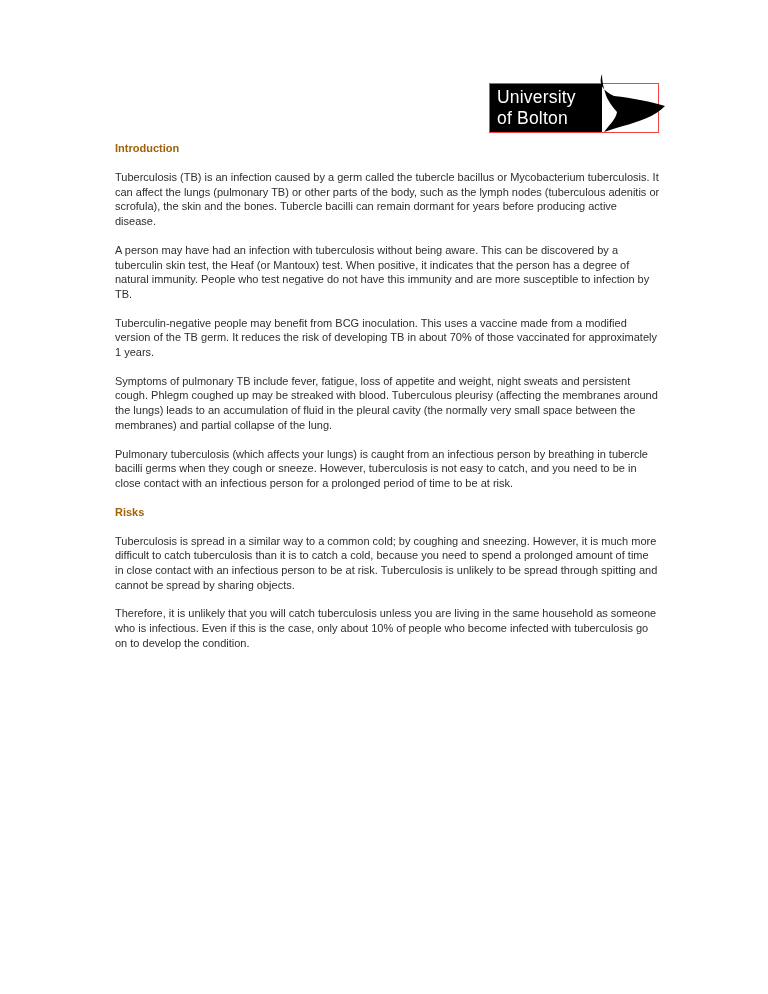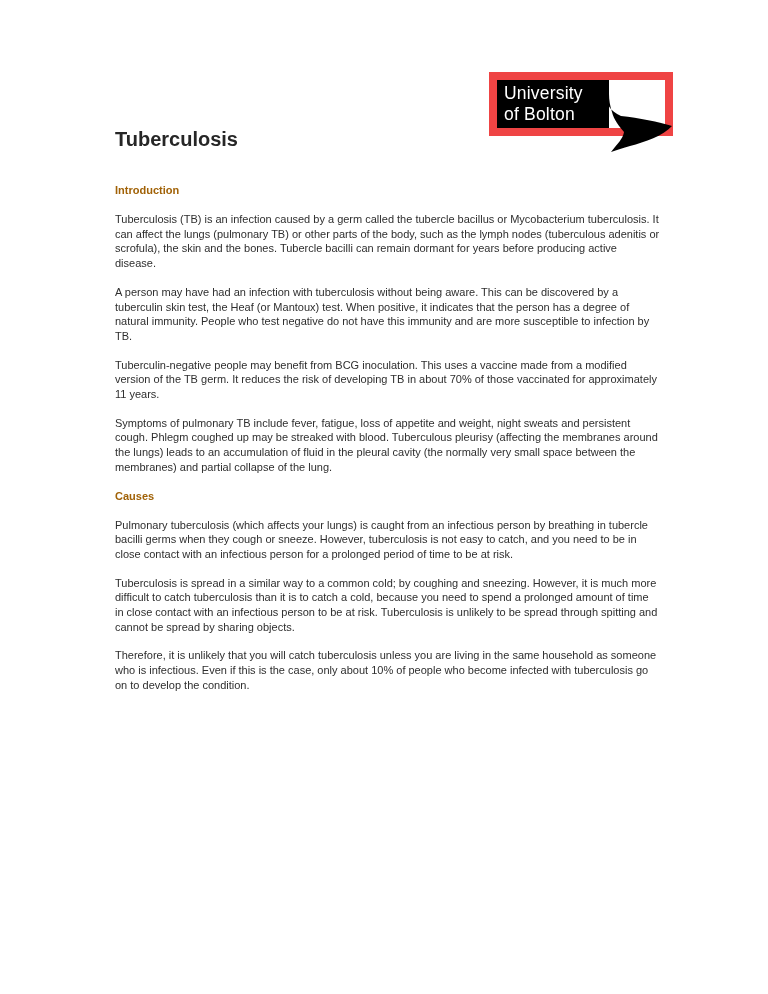--- a/index.html
+++ b/index.html
@@ -13,27 +13,26 @@
     height: 994px;
     background: #ffffff;
     font-family: "Liberation Sans", "DejaVu Sans", sans-serif;
     color: #2e2e2e;
     overflow: hidden;
   }
 
   
   .logo {
     position: absolute;
-    top: 72px;
+    top: 83px;
     left: 489px;
     width: 168px;
     height: 48px;
-    border: 8px solid #ef4444;
+    border: 1px solid #ef4444;
     display: flex;
-    align-items: center;
   }
   .logo-black {
     width: 112px;
     height: 100%;
     background: #000;
     color: #fff;
     padding: 3px 0 0 7px;
     box-sizing: border-box;
     line-height: 21px;
     font-size: 17.5px;
@@ -97,37 +96,36 @@
                  C64,42 46,48 31,52
                  C24,54 18,56 12,58
                  C18,50 24,45 25,38
                  C20,32 15,26 13,18
                  C11,12 10,6 10,0 Z" fill="#000000"></path>
       </svg>
     </div>
   </div>
 
   <div class="content">
-    <h1>Tuberculosis</h1>
 
     <section>
       <h2>Introduction</h2>
       <p>Tuberculosis (TB) is an infection caused by a germ called the tubercle bacillus or Mycobacterium tuberculosis. It can affect the lungs (pulmonary TB) or other parts of the body, such as the lymph nodes (tuberculous adenitis or scrofula), the skin and the bones. Tubercle bacilli can remain dormant for years before producing active disease.</p>
       <p>A person may have had an infection with tuberculosis without being aware. This can be discovered by a tuberculin skin test, the Heaf (or Mantoux) test. When positive, it indicates that the person has a degree of natural immunity. People who test negative do not have this immunity and are more susceptible to infection by TB.</p>
-      <p>Tuberculin-negative people may benefit from BCG inoculation. This uses a vaccine made from a modified version of the TB germ. It reduces the risk of developing TB in about 70% of those vaccinated for approximately 11 years.</p>
+      <p>Tuberculin-negative people may benefit from BCG inoculation. This uses a vaccine made from a modified version of the TB germ. It reduces the risk of developing TB in about 70% of those vaccinated for approximately 1 years.</p>
     </section>
 
     <section>
       <p>Symptoms of pulmonary TB include fever, fatigue, loss of appetite and weight, night sweats and persistent cough. Phlegm coughed up may be streaked with blood. Tuberculous pleurisy (affecting the membranes around the lungs) leads to an accumulation of fluid in the pleural cavity (the normally very small space between the membranes) and partial collapse of the lung.</p>
     </section>
 
     <section>
-      <h2>Causes</h2>
       <p>Pulmonary tuberculosis (which affects your lungs) is caught from an infectious person by breathing in tubercle bacilli germs when they cough or sneeze. However, tuberculosis is not easy to catch, and you need to be in close contact with an infectious person for a prolonged period of time to be at risk.</p>
     </section>
 
     <section>
+      <h2>Risks</h2>
       <p>Tuberculosis is spread in a similar way to a common cold; by coughing and sneezing. However, it is much more difficult to catch tuberculosis than it is to catch a cold, because you need to spend a prolonged amount of time in close contact with an infectious person to be at risk. Tuberculosis is unlikely to be spread through spitting and cannot be spread by sharing objects.</p>
       <p>Therefore, it is unlikely that you will catch tuberculosis unless you are living in the same household as someone who is infectious. Even if this is the case, only about 10% of people who become infected with tuberculosis go on to develop the condition.</p>
     </section>
   </div>
 
 </div>
 
 </body></html>

